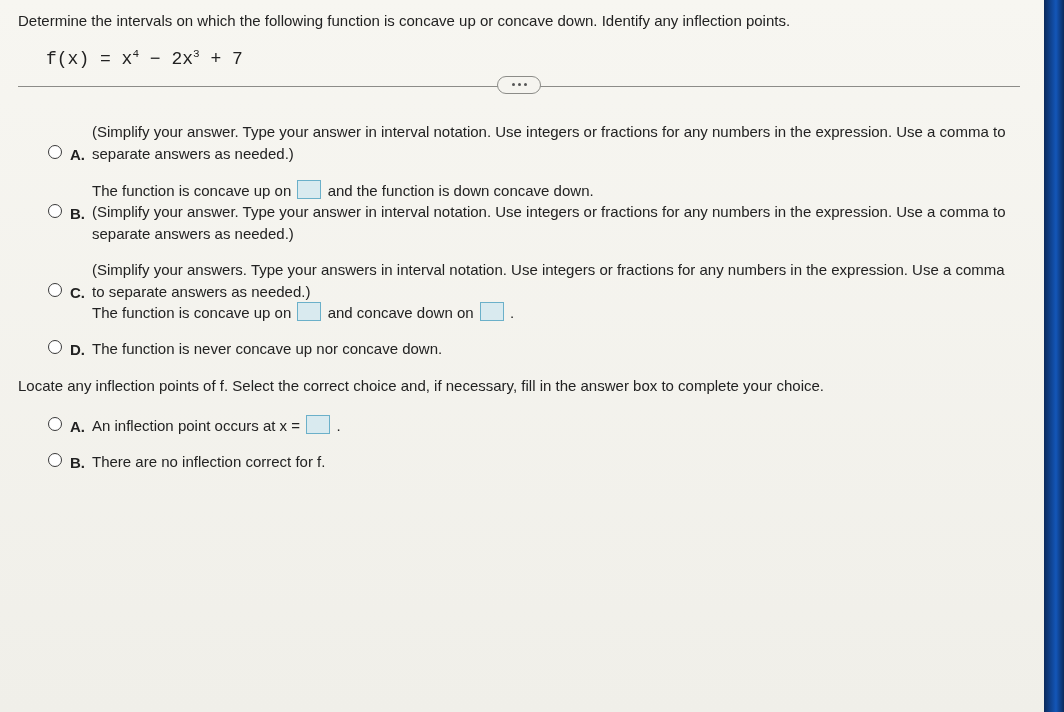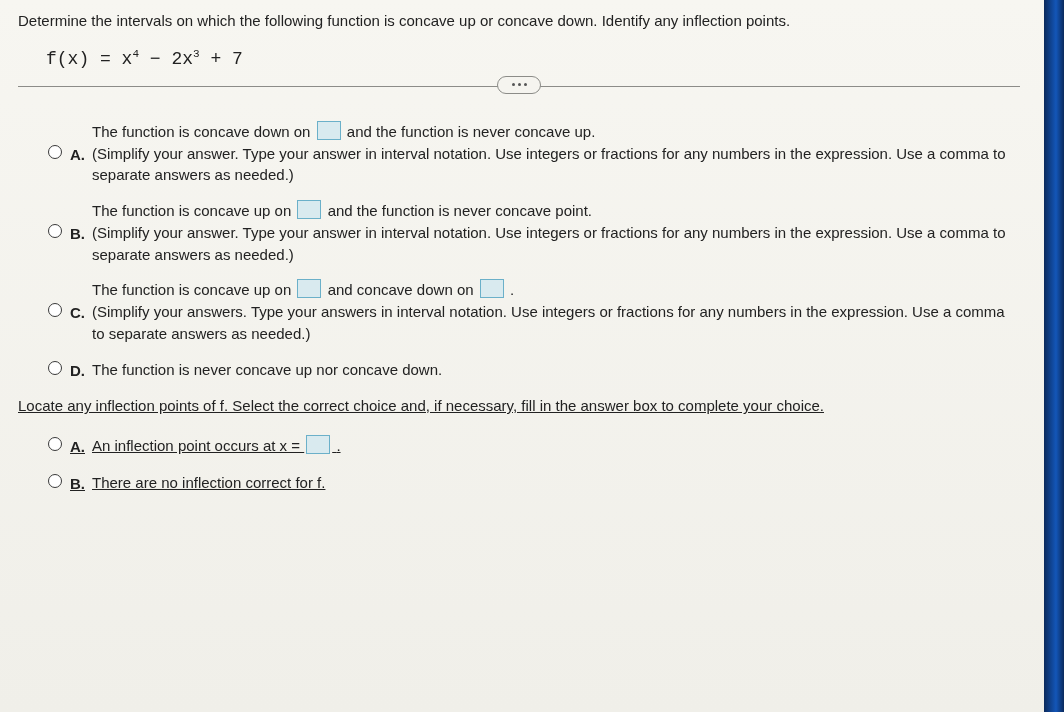--- a/index.html
+++ b/index.html
@@ -94,21 +94,21 @@
   .choice-label.top-align { margin-top: 1px; }
   .choice-body { flex: 1 1 auto; }
   .answer-box {
     display: inline-block;
     width: 24px; height: 19px;
     border: 1px solid #6bb0c9;
     background: #d9eaef;
     vertical-align: -3px;
     margin: 0 2px;
   }
-  .section2 { margin-top: 12px; text-decoration: underline; }
+  .section2 { margin-top: 12px; }
   .section2-prompt { margin-bottom: 18px; }
   .choices2 { margin-left: 30px; }
 </style>
 </head>
 <body>
 
 <div class="page">
 
   <div class="question-statement">Determine the intervals on which the following function is concave up or concave down. Identify any inflection points.</div>
 
@@ -123,54 +123,49 @@
     </div>
   </div>
 
 
   <div class="choices">
 
     <div class="choice-row">
       <div class="radio"></div>
       <div class="choice-label">A.</div>
       <div class="choice-body">
-        <div>
-          <span>The function is concave down on </span>
-          <span class="answer-box"></span>
-          <span> and the function is never concave up.</span>
-        </div>
         <div>(Simplify your answer. Type your answer in interval notation. Use integers or fractions for any numbers in the expression. Use a comma to separate answers as needed.)</div>
       </div>
     </div>
 
     <div class="choice-row">
       <div class="radio"></div>
       <div class="choice-label">B.</div>
       <div class="choice-body">
         <div>
           <span>The function is concave up on </span>
           <span class="answer-box"></span>
-          <span> and the function is never concave point.</span>
+          <span> and the function is down concave down.</span>
         </div>
         <div>(Simplify your answer. Type your answer in interval notation. Use integers or fractions for any numbers in the expression. Use a comma to separate answers as needed.)</div>
       </div>
     </div>
 
     <div class="choice-row">
       <div class="radio"></div>
       <div class="choice-label">C.</div>
       <div class="choice-body">
+        <div>(Simplify your answers. Type your answers in interval notation. Use integers or fractions for any numbers in the expression. Use a comma to separate answers as needed.)</div>
         <div>
           <span>The function is concave up on </span>
           <span class="answer-box"></span>
           <span> and concave down on </span>
           <span class="answer-box"></span>
           <span>.</span>
         </div>
-        <div>(Simplify your answers. Type your answers in interval notation. Use integers or fractions for any numbers in the expression. Use a comma to separate answers as needed.)</div>
       </div>
     </div>
 
     <div class="choice-row">
       <div class="radio top-align"></div>
       <div class="choice-label top-align">D.</div>
       <div class="choice-body">
         <span>The function is never concave up nor concave down.</span>
       </div>
     </div>

